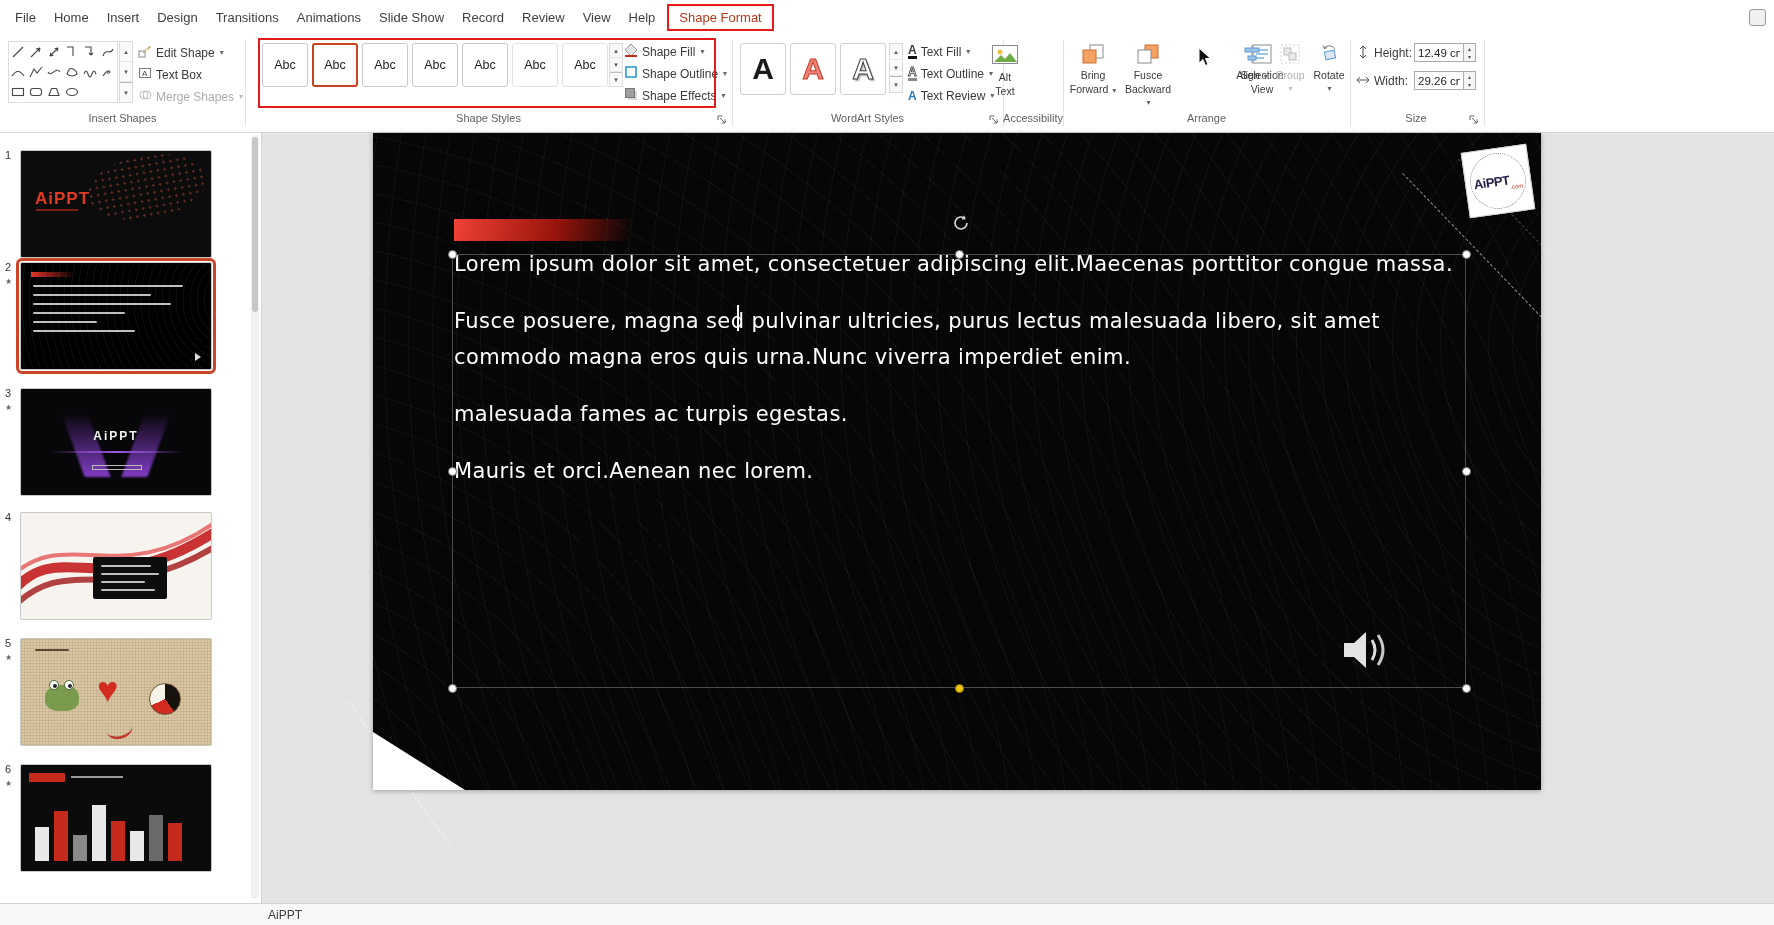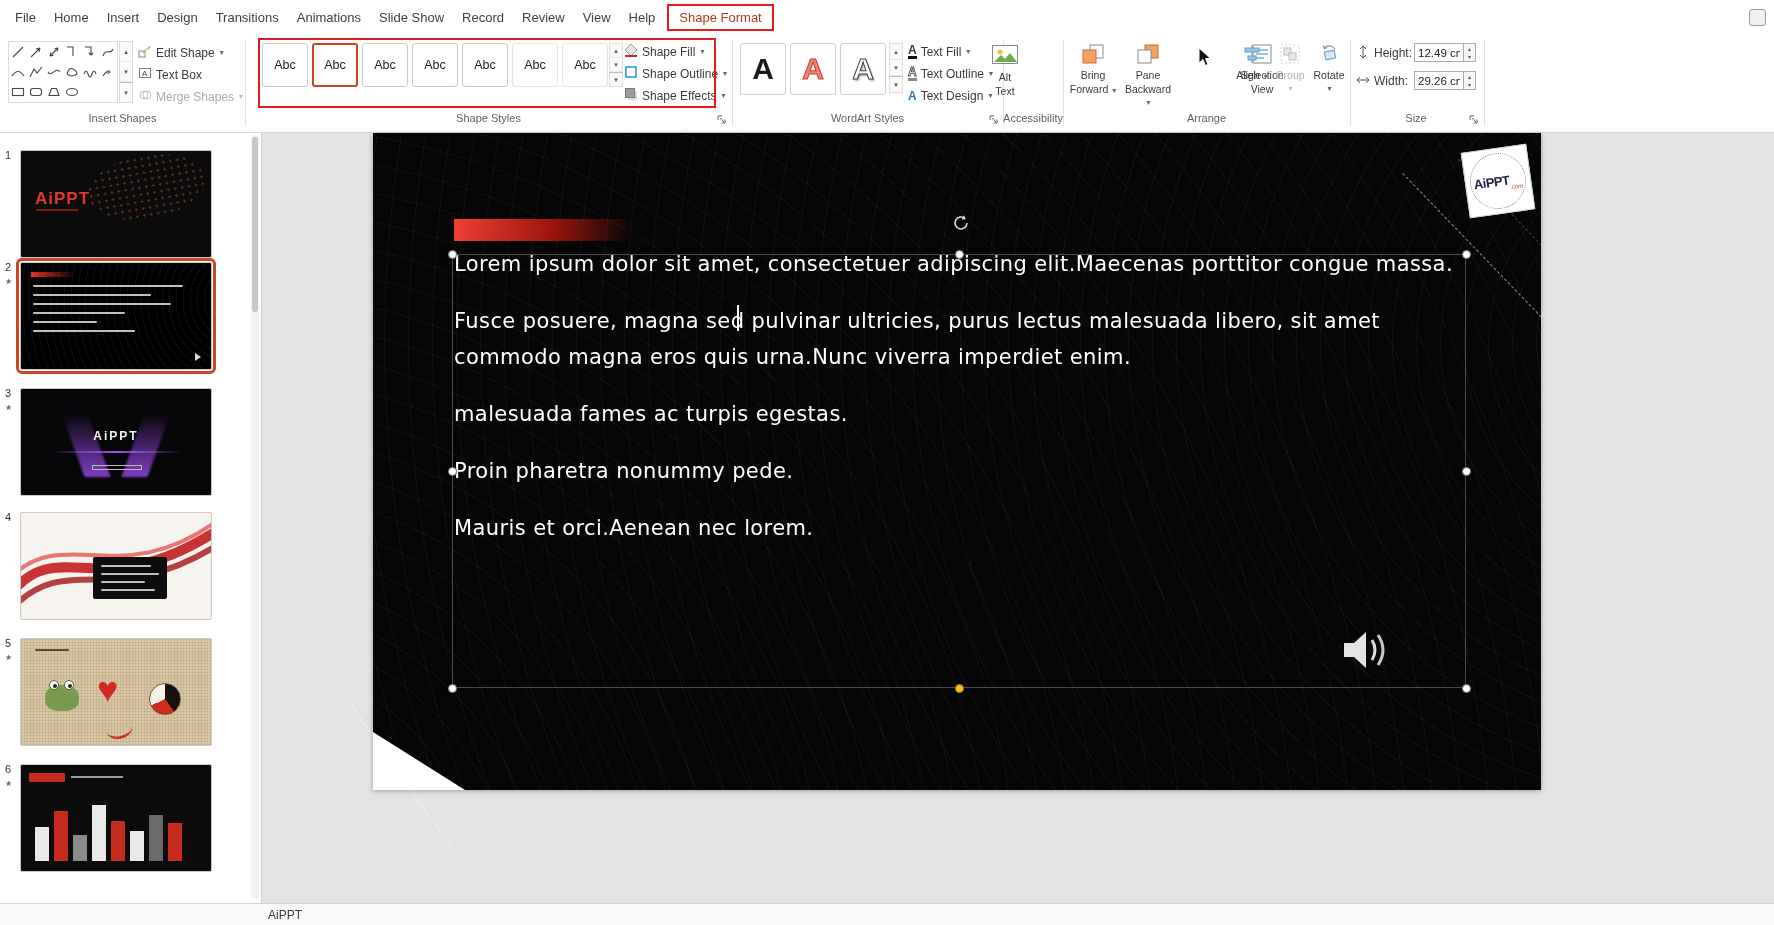--- a/index.html
+++ b/index.html
@@ -308,21 +308,21 @@
       <span>Text Fill</span>
       <span class="chev">▾</span>
     </div>
     <div class="small-btn" style="left:908px;top:28px">
       <span style="font-weight:bold;font-size:12px;color:#fff;-webkit-text-stroke:.8px #444;border-bottom:3px solid #888;line-height:12px">A</span>
       <span>Text Outline</span>
       <span class="chev">▾</span>
     </div>
     <div class="small-btn" style="left:908px;top:50px">
       <span style="font-weight:bold;font-size:12px;color:#2e75b6;line-height:12px">A</span>
-      <span>Text Design</span>
+      <span>Text Review</span>
       <span class="chev">▾</span>
     </div>
     <div class="grp-label" style="left:732px;width:271px">WordArt Styles</div>
     <div class="launcher" style="left:988px"><svg width="12" height="12">
           <path d="M2 2 h4 M2 2 v4 M4 4 l5 5 M9 9 h-3.5 M9 9 v-3.5" stroke="#666" fill="none"></path>
         </svg></div>
     <div class="gsep" style="left:1003px"></div>
 
     <div class="big-btn" style="left:983px;width:44px">
       <span><svg width="28" height="24">
@@ -342,21 +342,21 @@
             <rect x="2" y="7" width="13" height="13" fill="#f4a261" stroke="#c87137"></rect>
           </svg></span>
       <span>Bring</span>
       <span><span>Forward</span> <span class="chev">▾</span></span>
     </div>
     <div class="big-btn" style="left:1122px;width:52px">
       <span><svg width="24" height="22">
             <rect x="9" y="2" width="13" height="13" fill="#f4a261" stroke="#c87137"></rect>
             <rect x="2" y="7" width="13" height="13" fill="#fff" stroke="#8c8c8c"></rect>
           </svg></span>
-      <span>Pane</span>
+      <span>Fusce</span>
       <span><span>Backward</span> <span class="chev">▾</span></span>
     </div>
     <div class="big-btn" style="left:1236px;width:52px">
       <span><svg width="24" height="22">
             <rect x="3" y="2" width="18" height="18" fill="#fff" stroke="#8c8c8c"></rect>
             <path d="M6 7 h12 M6 11 h12 M6 15 h8" stroke="#9dc3e6" fill="none" stroke-width="2"></path>
           </svg></span>
       <span>Selection</span>
       <span>View</span>
     </div>
@@ -524,23 +524,20 @@
           <div class="tline">Lorem ipsum dolor sit amet, consectetuer adipiscing elit.Maecenas porttitor congue massa.</div>
         </div>
         <div class="para">
           <div class="tline">Fusce posuere, magna sed pulvinar ultricies, purus lectus malesuada libero, sit amet</div>
           <div class="tline">commodo magna eros quis urna.Nunc viverra imperdiet enim.</div>
         </div>
         <div class="para">
           <div class="tline">malesuada fames ac turpis egestas.</div>
         </div>
         <div class="para">
-          <div class="tline">Proin pharetra nonummy pede.</div>
-        </div>
-        <div class="para">
           <div class="tline">Mauris et orci.Aenean nec lorem.</div>
         </div>
       </div>
 
       <div id="caret"></div>
 
       <span class="handle" style="left:75px;top:117px"></span>
       <span class="handle" style="left:582px;top:117px"></span>
       <span class="handle" style="left:1089px;top:117px"></span>
       <span class="handle" style="left:75px;top:334px"></span>

